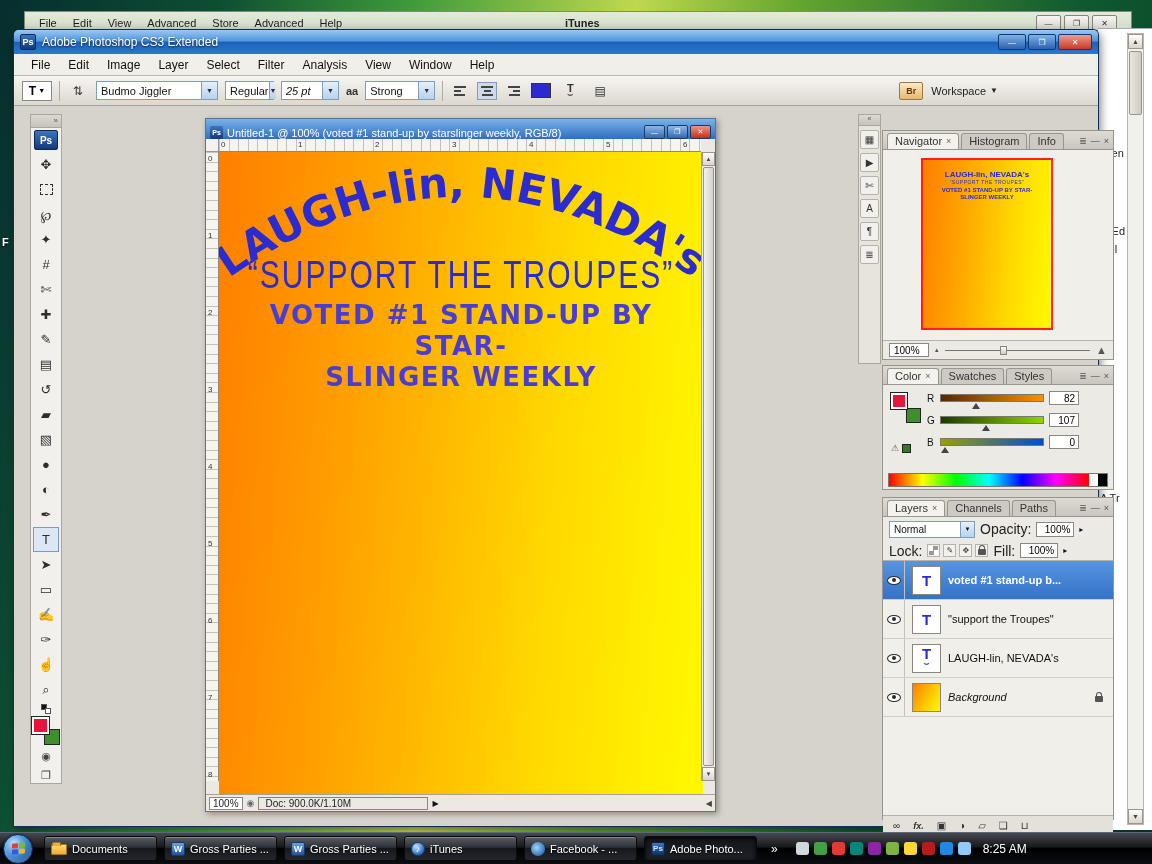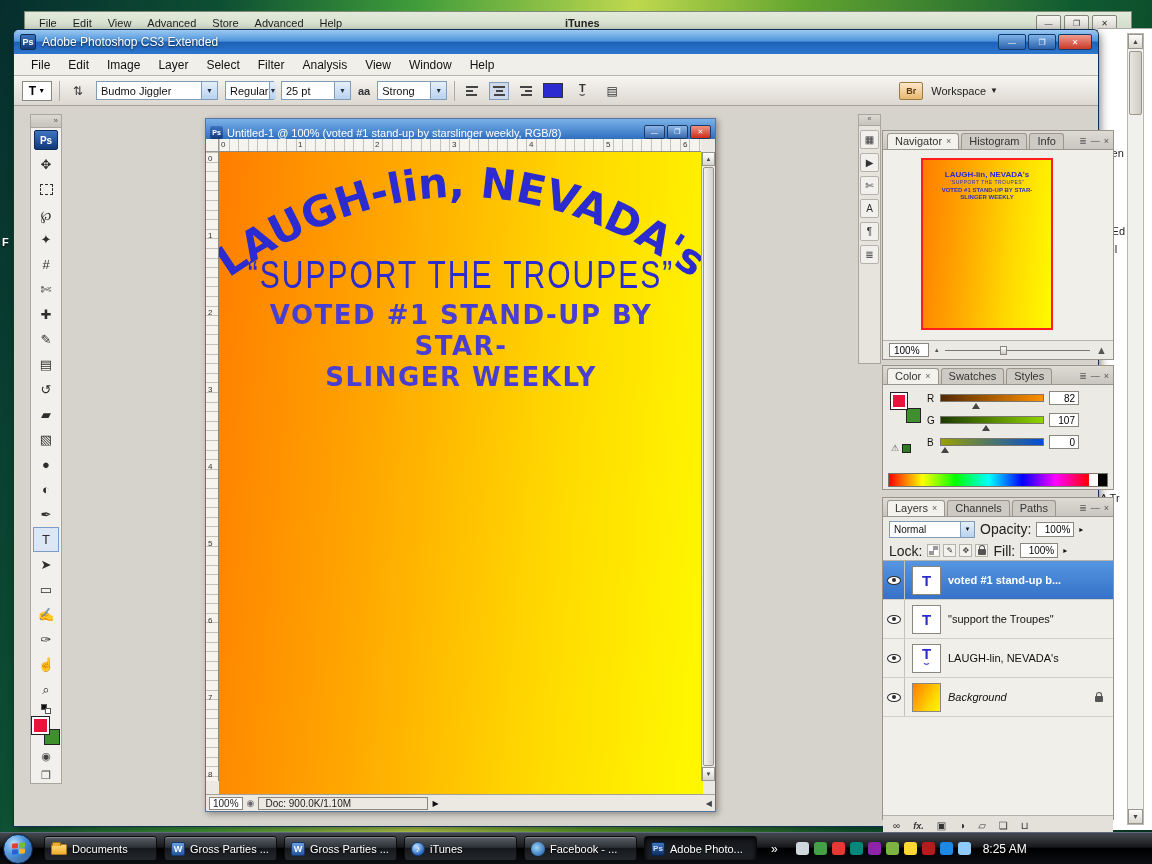--- a/index.html
+++ b/index.html
@@ -41,21 +41,21 @@
   .pmi{font-size:12px;color:#111;padding:0 9px;}
   .ps-opts{position:absolute;left:0;top:46px;right:0;height:30px;background:linear-gradient(#f7f5f1,#dcd8d1);
     border-bottom:1px solid #a8a49c;display:flex;align-items:center;padding:0 8px;gap:7px;}
   .sep{width:1px;height:20px;background:#b0aca4;}
   .opt-tool{width:30px;height:20px;background:#fff;border:1px solid #8a8a80;display:flex;align-items:center;justify-content:center;gap:2px;font-size:12px;font-weight:bold;}
   .opt-tool small{font-size:7px;}
   .icbtn{width:22px;height:20px;display:flex;align-items:center;justify-content:center;font-size:12px;color:#333;border:1px solid transparent;}
   .combo{display:flex;align-items:center;background:#fff;border:1px solid #7f9db9;height:19px;font-size:11px;padding-left:4px;color:#111;}
   .combo .ca{width:16px;height:17px;margin-left:auto;background:linear-gradient(#e6f0fb,#b8d2ee);border-left:1px solid #7f9db9;
     font-size:7px;color:#234;display:flex;align-items:center;justify-content:center;}
-  .w-fam{width:122px;} .w-sty{width:49px;} .w-size{width:70px;} .w-aa{width:70px;}
+  .w-fam{width:122px;} .w-sty{width:49px;} .w-size{width:58px;font-style:italic;} .w-aa{width:70px;}
   .aa-ic{font-size:11px;font-weight:bold;color:#333;}
   .al{width:20px;height:18px;display:flex;flex-direction:column;justify-content:center;gap:2px;padding:3px;border:1px solid transparent;}
   .al i{display:block;height:2px;background:#444;}
   .al.l i{align-self:flex-start;} .al.c i{align-self:center;} .al.r i{align-self:flex-end;}
   .al i:nth-child(1){width:100%;} .al i:nth-child(2){width:60%;} .al i:nth-child(3){width:90%;}
   .al.on{background:#cfd9ea;border:1px solid #7f9db9;}
   .type-color{width:20px;height:15px;background:#2a2ad0;border:1px solid #333;}
   .warpbtn{width:24px;height:20px;display:flex;flex-direction:column;align-items:center;justify-content:center;line-height:8px;font-size:11px;font-weight:bold;color:#333;}
   .warpbtn i{font-style:normal;font-size:9px;margin-top:-2px;}
   .opts-right{position:absolute;right:100px;display:flex;align-items:center;gap:8px;}

